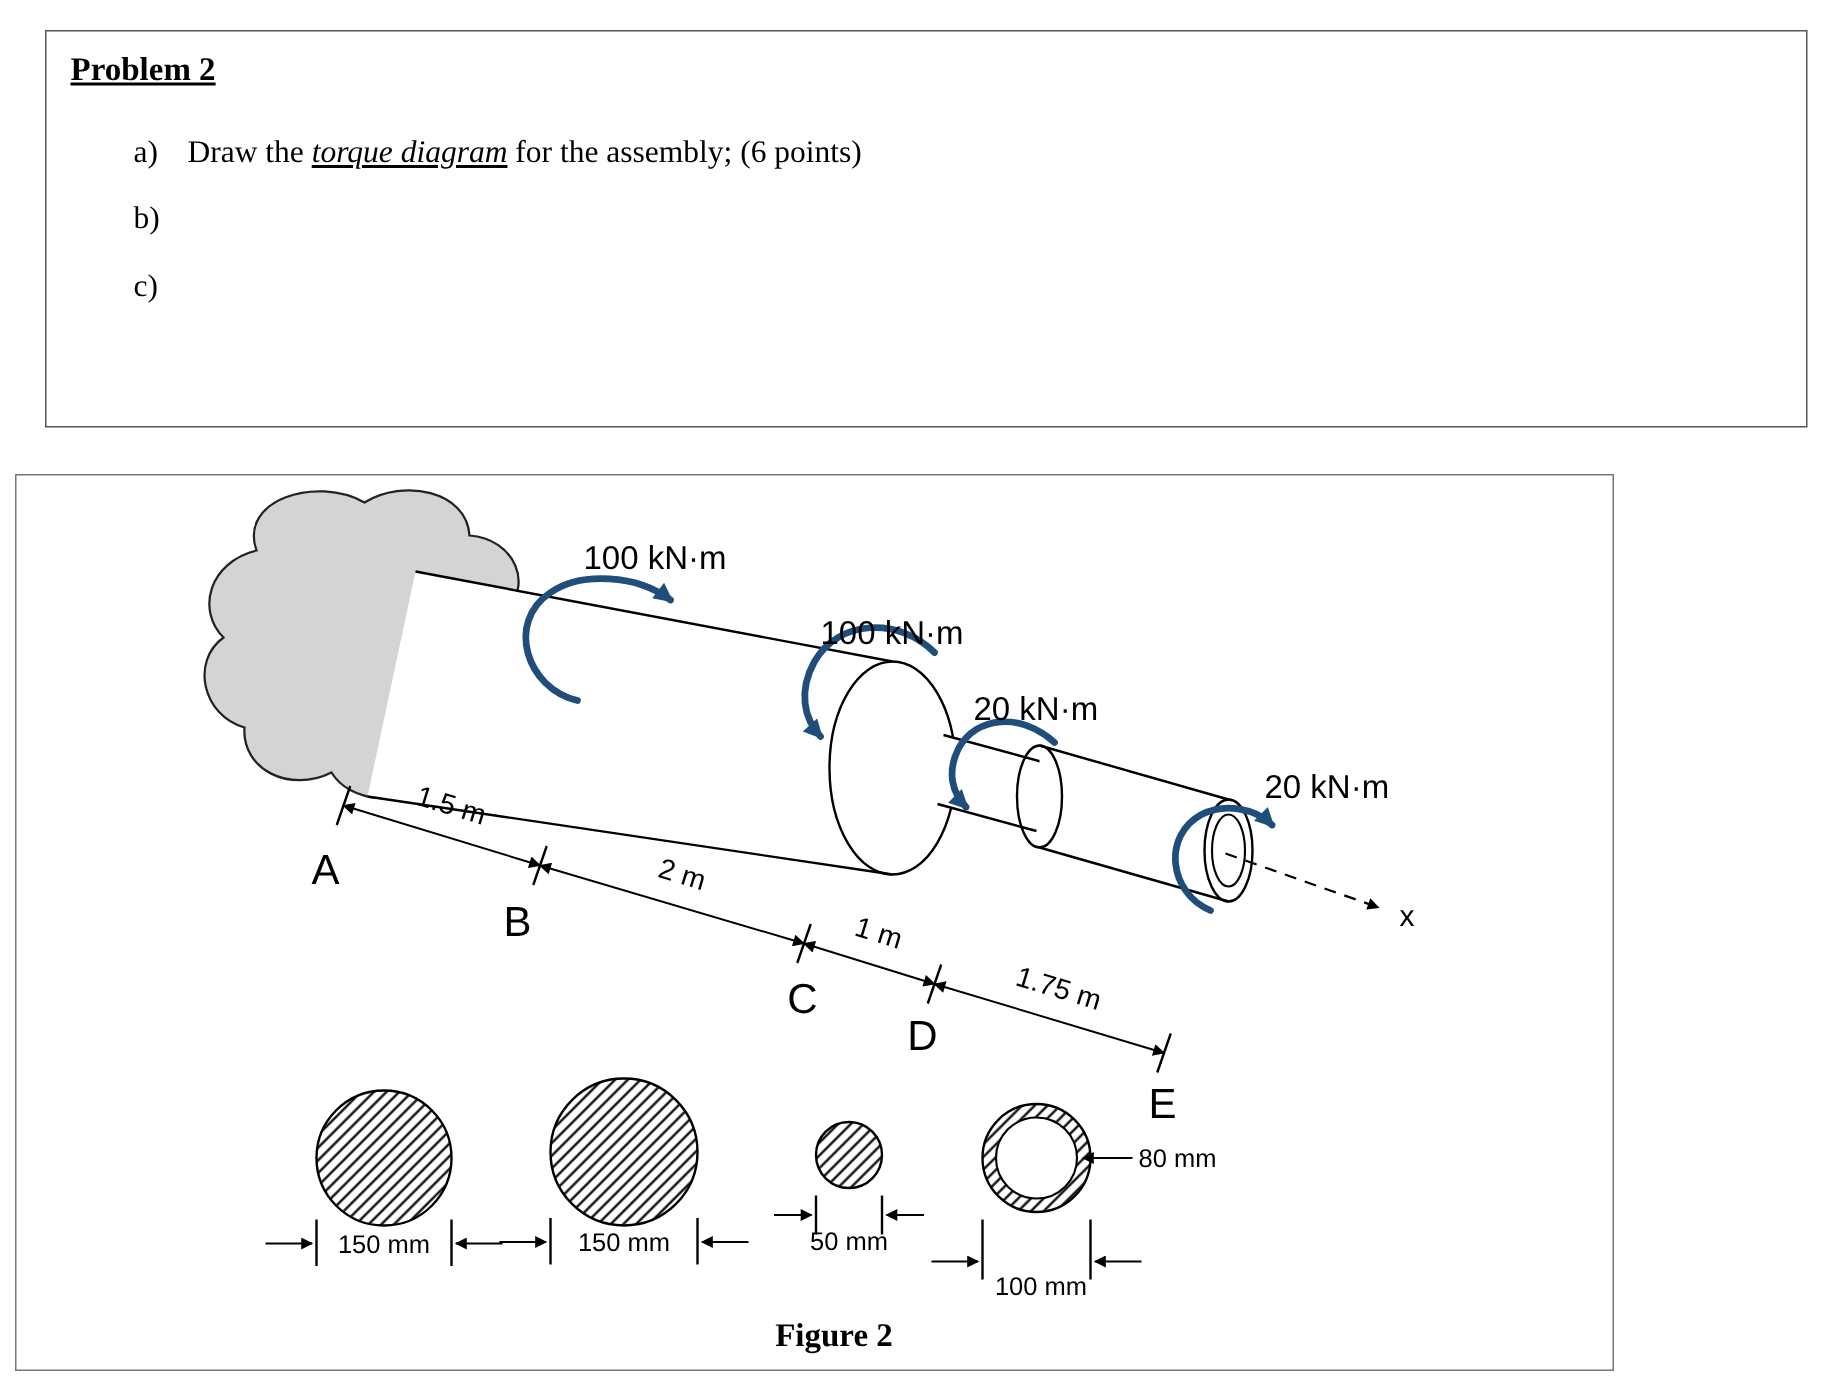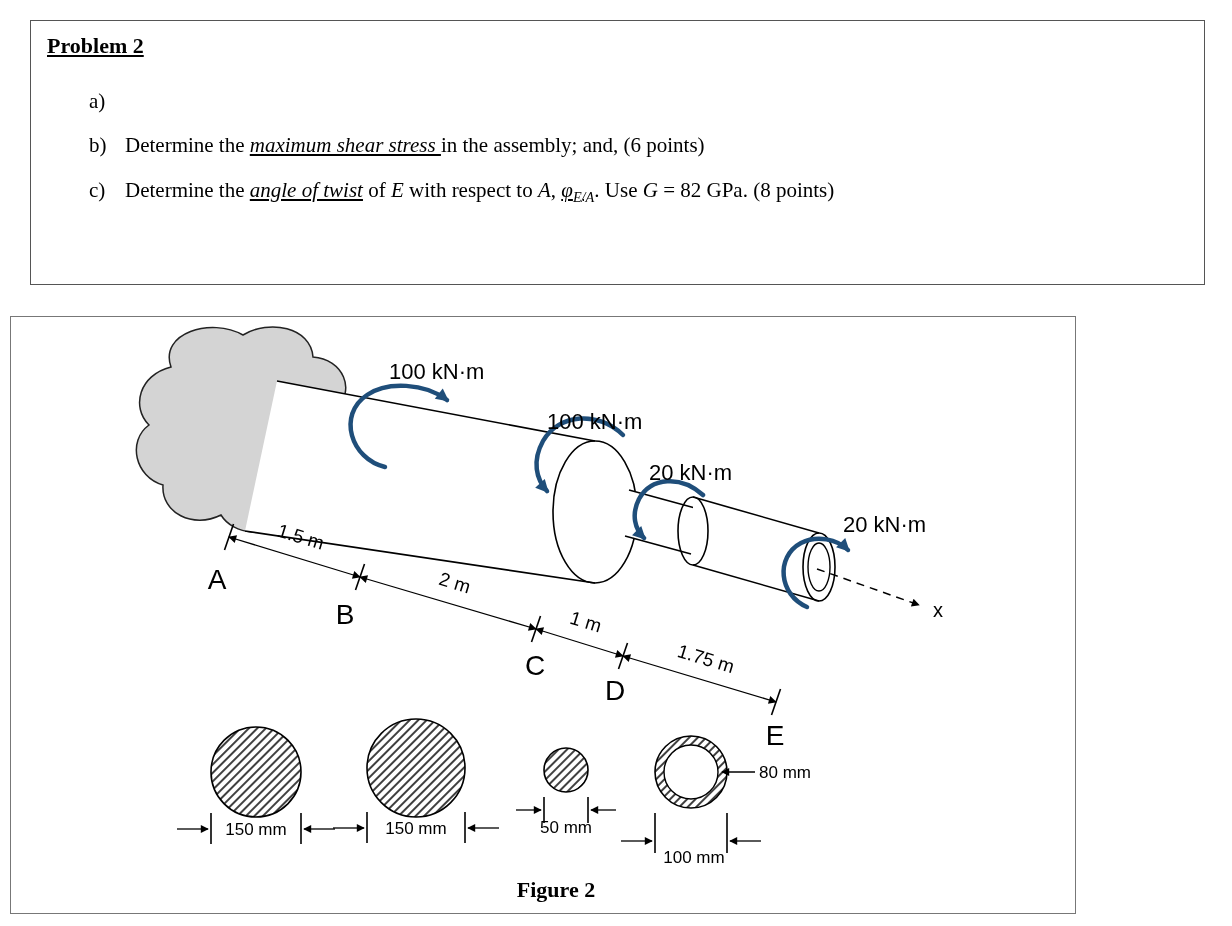--- a/index.html
+++ b/index.html
@@ -41,30 +41,29 @@
 <body>
 
 <div class="page">
 
   <div class="problem-box">
     <div class="problem-title">Problem 2</div>
 
 
     <div class="item">
       <span class="item-label">a)</span>
+      <span class="item-text"><span>Draw the </span><i class="u">torque diagram</i><span> for the assembly; (6 points)</span></span>
     </div>
 
     <div class="item">
       <span class="item-label">b)</span>
-      <span class="item-text"><span>Determine the </span><i class="u">maximum shear stress </i><span>in the assembly; and, (6 points)</span></span>
     </div>
 
     <div class="item">
       <span class="item-label">c)</span>
-      <span class="item-text"><span>Determine the </span><i class="u">angle of twist</i><span> of </span><i>E</i><span> with respect to </span><i>A</i><span>, </span><i class="u"><span>φ</span><sub>E/A</sub></i><span>. Use </span><i>G</i><span> = 82 GPa. (8 points)</span></span>
     </div>
   </div>
 
   <div class="figure-box">
     <svg width="1064" height="596" viewBox="0 0 1064 596">
       <defs>
         <pattern id="hatch" patternUnits="userSpaceOnUse" width="6" height="6" patternTransform="rotate(45)">
           <line x1="3" y1="0" x2="3" y2="6" stroke="#000" stroke-width="1.5"></line>
         </pattern>
         <marker id="dimArrow" viewBox="0 0 10 10" refX="9" refY="5" markerWidth="11" markerHeight="8" orient="auto-start-reverse" markerUnits="userSpaceOnUse">

